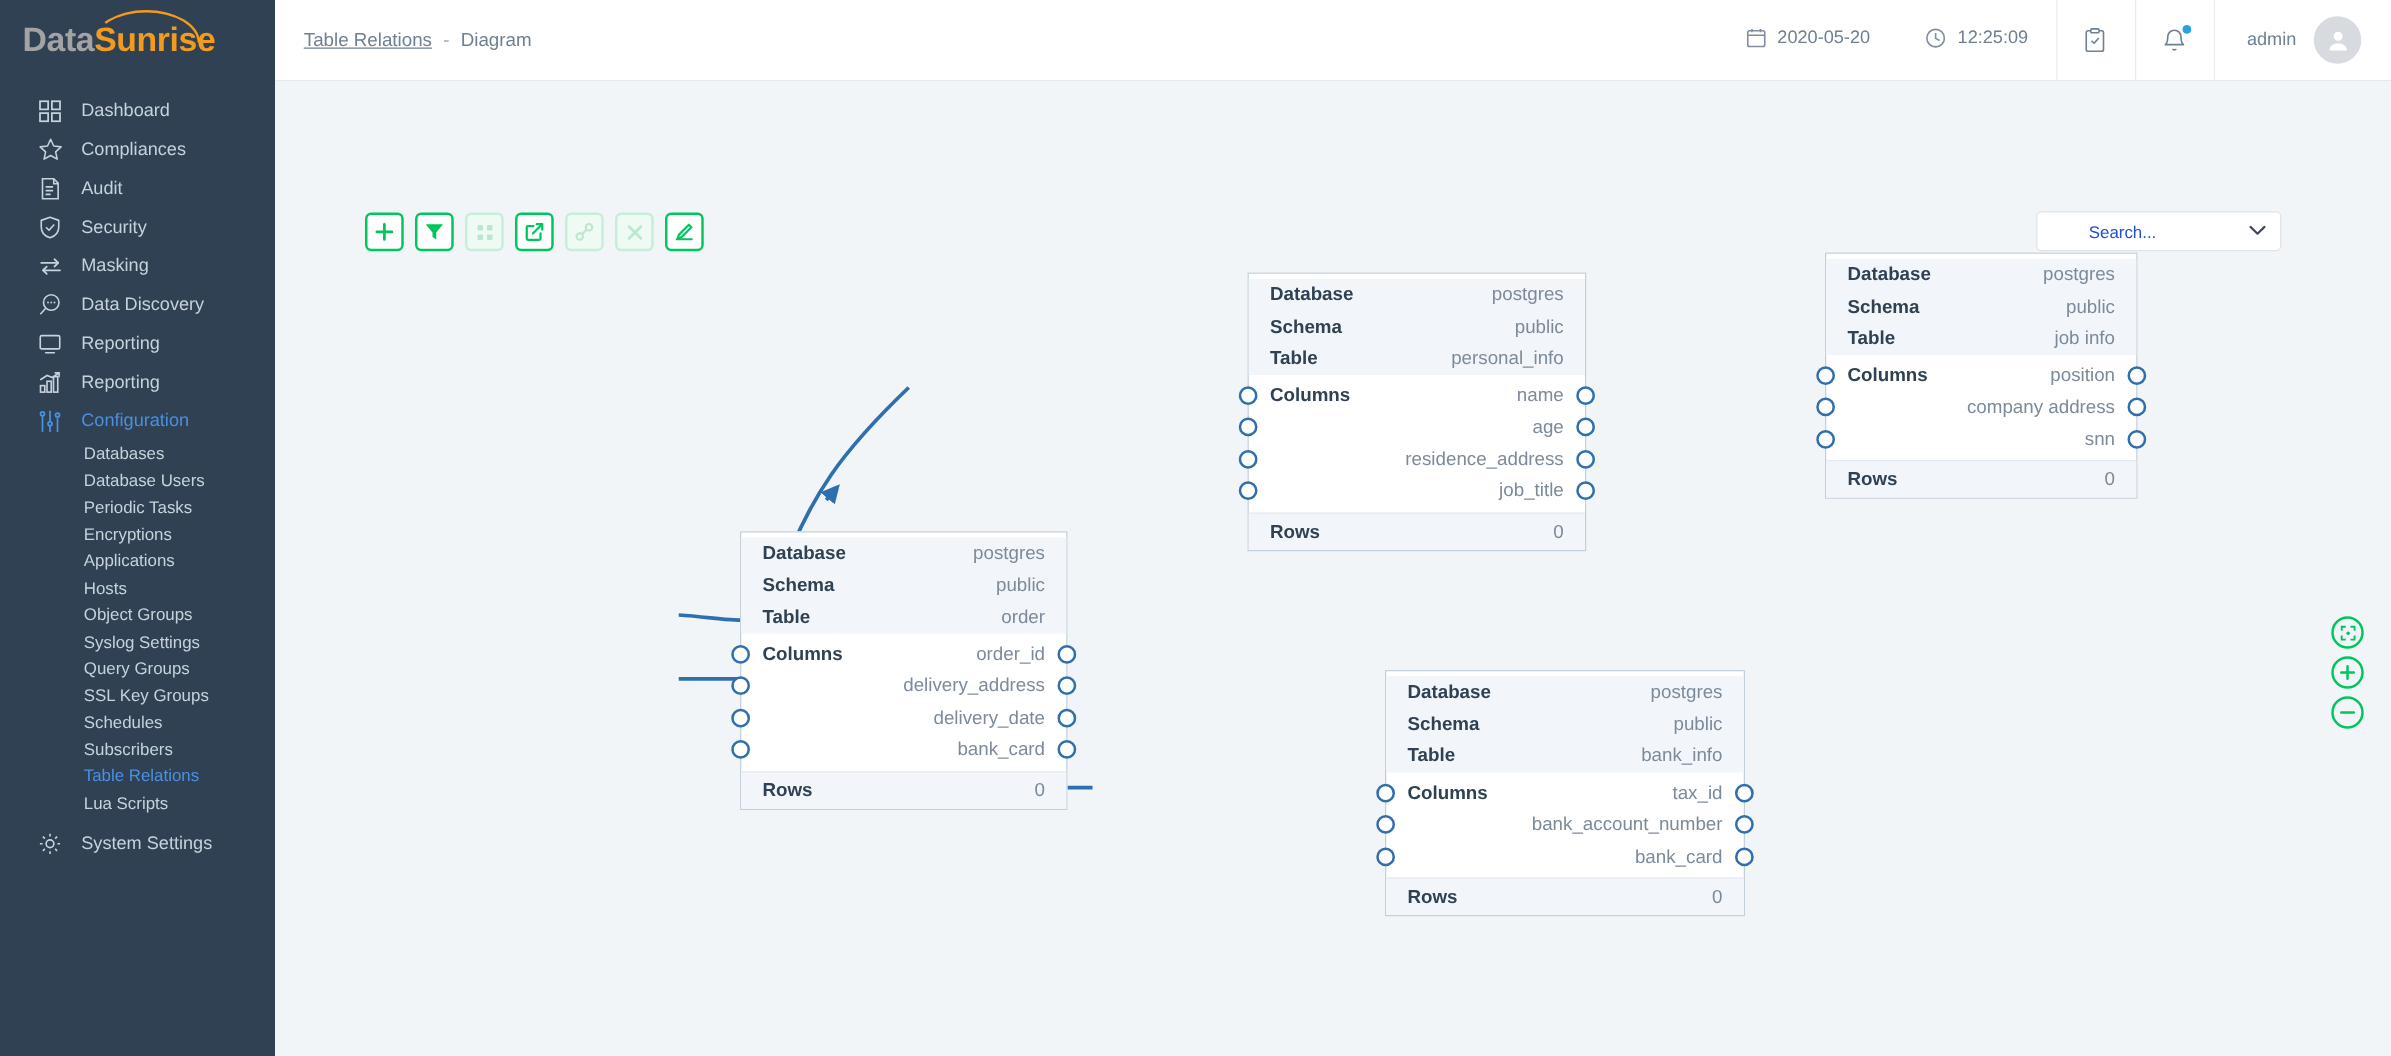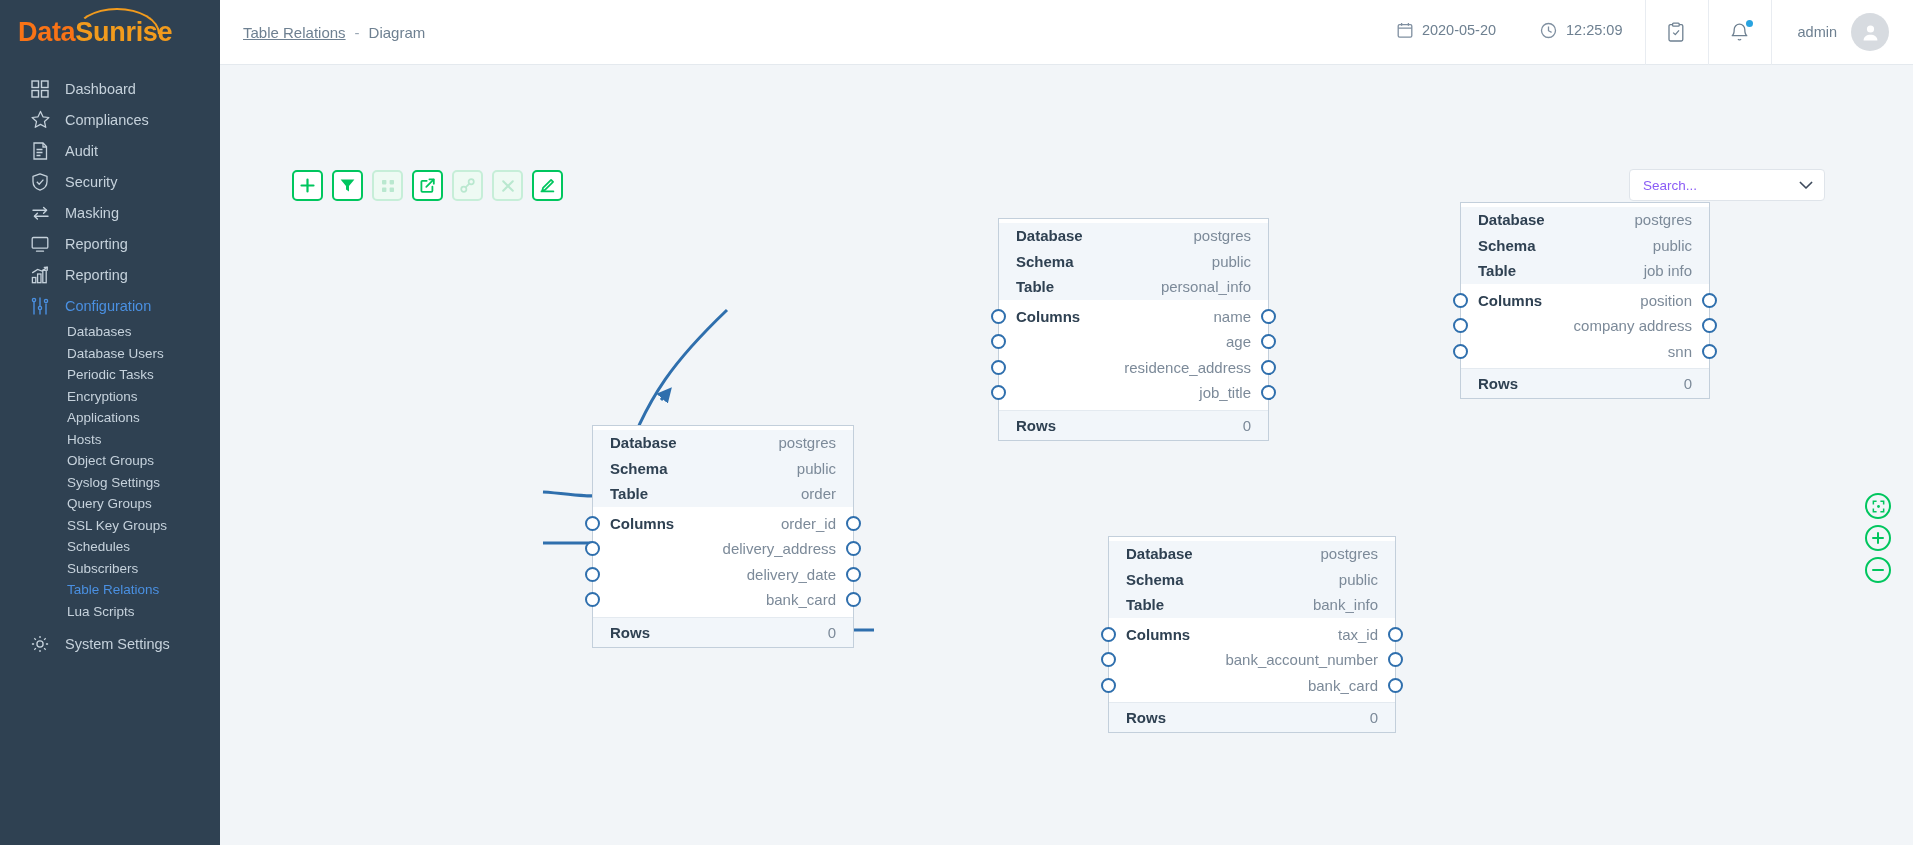--- a/index.html
+++ b/index.html
@@ -21,21 +21,21 @@
     overflow: hidden;
   }
   .logo-wrap {
     height: 65px; display: flex; align-items: center; padding-left: 18px;
     position: relative;
   }
   .logo {
     font-size: 27px; font-weight: bold; letter-spacing: -0.3px;
     position: relative; display: inline-block; line-height: 1;
   }
-  .logo .data { color: #f97316; }
+  .logo .data { color: #a3a3a3; }
   .logo .sun  { color: #f29b1d; }
   .logo .arc {
     position: absolute; left: 56px; top: -11px; width: 86px; height: 26px;
     border: 2.5px solid #f29b1d; border-bottom: none;
     border-radius: 50% 50% 0 0 / 100% 100% 0 0;
     border-left-color: transparent;
   }
   .nav { padding-top: 8px; }
   .nav-item {
     display: flex; align-items: center; gap: 14px;
@@ -116,21 +116,21 @@
   }
   .tool-btn.disabled { border-color: #c6eed8; background: #eefaf3; cursor: default; }
 
   .searchbox {
     position: absolute; right: 88px; top: 104px;
     width: 196px; height: 32px;
     background: #ffffff; border: 1px solid #dfe4ea; border-radius: 4px;
     display: flex; align-items: center; justify-content: space-between;
     padding: 0 11px 0 13px; cursor: text;
   }
-  .searchbox .sph { font-size: 13.5px; color: #8b5cf6; }
+  .searchbox .sph { font-size: 13.5px; color: #1d4ed8; margin-left: 28px; }
 
   .zoom-ctrls {
     position: absolute; right: 22px; top: 428px;
     display: flex; flex-direction: column; gap: 6px; align-items: center;
   }
   .zbtn {
     width: 26px; height: 26px; border-radius: 50%;
     border: 2px solid #00c65e; background: #f2f5f8;
     display: flex; align-items: center; justify-content: center;
     cursor: pointer;
@@ -236,20 +236,32 @@
           <svg width="21" height="20" viewBox="0 0 21 20" fill="none" stroke="#c6d2dc" stroke-width="1.4" stroke-linecap="round" stroke-linejoin="round">
             <path d="M3 7.3h13.3"></path>
               <polyline points="13.6,4.4 16.6,7.3 13.6,10.2"></polyline>
             <path d="M18 13.2H4.7"></path>
               <polyline points="7.4,10.3 4.4,13.2 7.4,16.1"></polyline>
           </svg>
         </span>
         <span>Masking</span>
       </div>
 
+      <div class="nav-item">
+        <span class="nav-icon">
+          <svg width="20" height="20" viewBox="0 0 20 20" fill="none" stroke="#c6d2dc" stroke-width="1.3" stroke-linecap="round">
+            <circle cx="11" cy="8" r="6.2"></circle>
+              <path d="M6.6 12.6 2.6 17"></path>
+            <circle cx="8.4" cy="8" r="0.75" fill="#c6d2dc" stroke="none"></circle>
+            <circle cx="11" cy="8" r="0.75" fill="#c6d2dc" stroke="none"></circle>
+            <circle cx="13.6" cy="8" r="0.75" fill="#c6d2dc" stroke="none"></circle>
+          </svg>
+        </span>
+        <span>Data Discovery</span>
+      </div>
 
       <div class="nav-item">
         <span class="nav-icon">
           <svg width="20" height="20" viewBox="0 0 20 20" fill="none" stroke="#c6d2dc" stroke-width="1.3" stroke-linecap="round">
             <rect x="2.2" y="3.5" width="15.6" height="10.6" rx="1.2"></rect>
               <path d="M6.5 17.2h7"></path>
           </svg>
         </span>
         <span>Reporting</span>
       </div>

